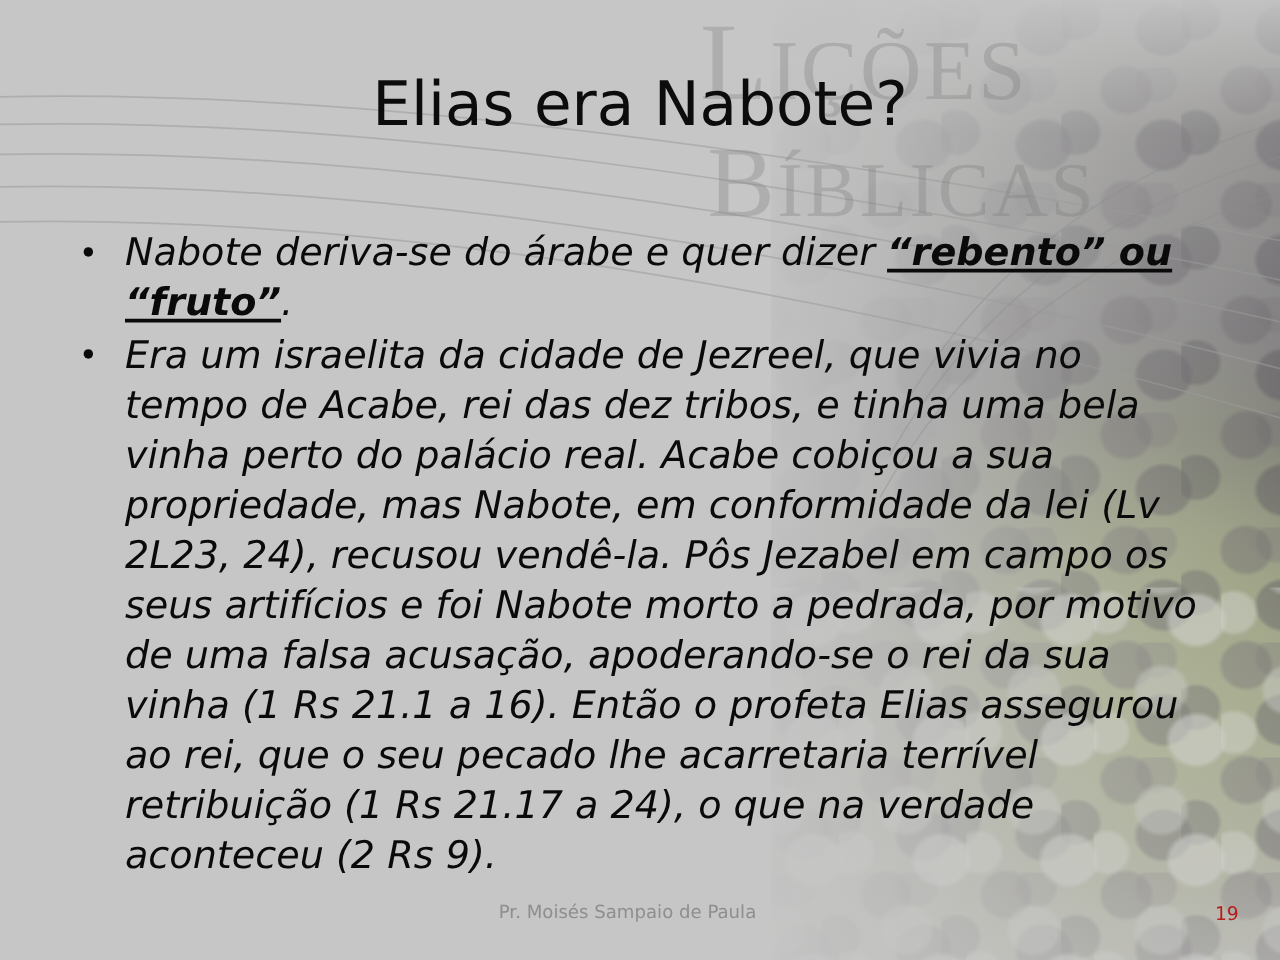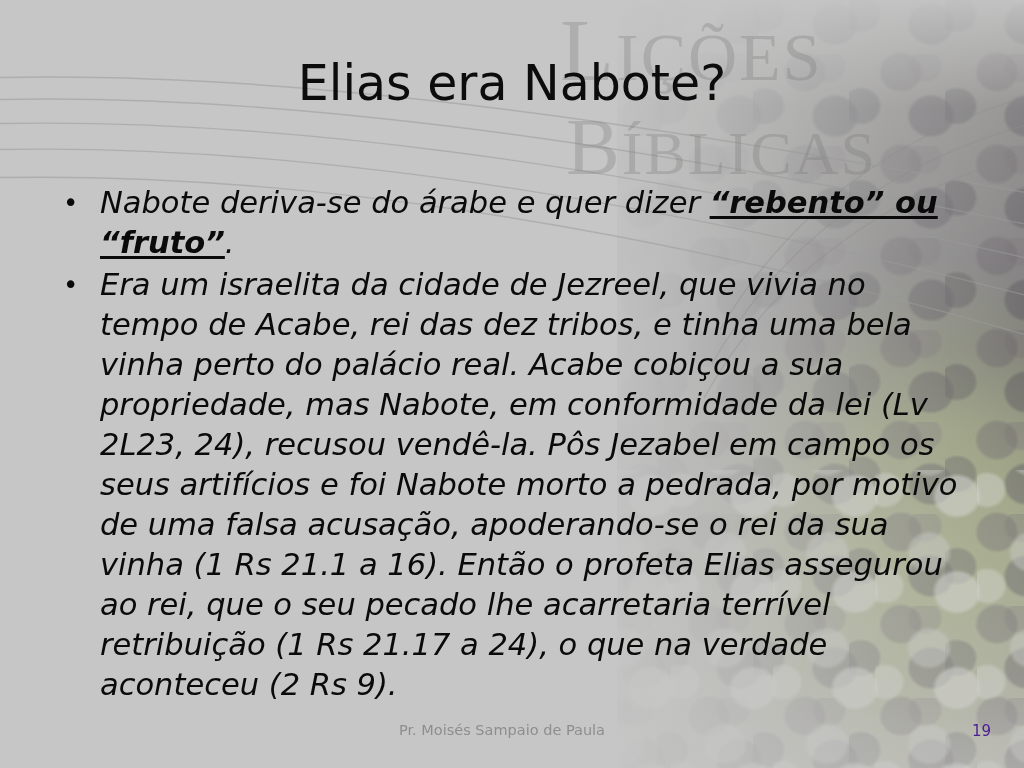--- a/index.html
+++ b/index.html
@@ -199,21 +199,21 @@
     color: #8e8e8e;
     font-family: "DejaVu Sans", sans-serif;
   }
 
   .page-num {
     position: absolute;
     z-index: 3;
     right: 56px;
     top: 722px;
     font-size: 15px;
-    color: #4c1d95;
+    color: #b91c1c;
     font-family: "DejaVu Sans", sans-serif;
   }
 </style>
 </head>
 <body>
 
 <div class="slide">
 
   <div class="photo-layer">
     <div class="vineyard">

